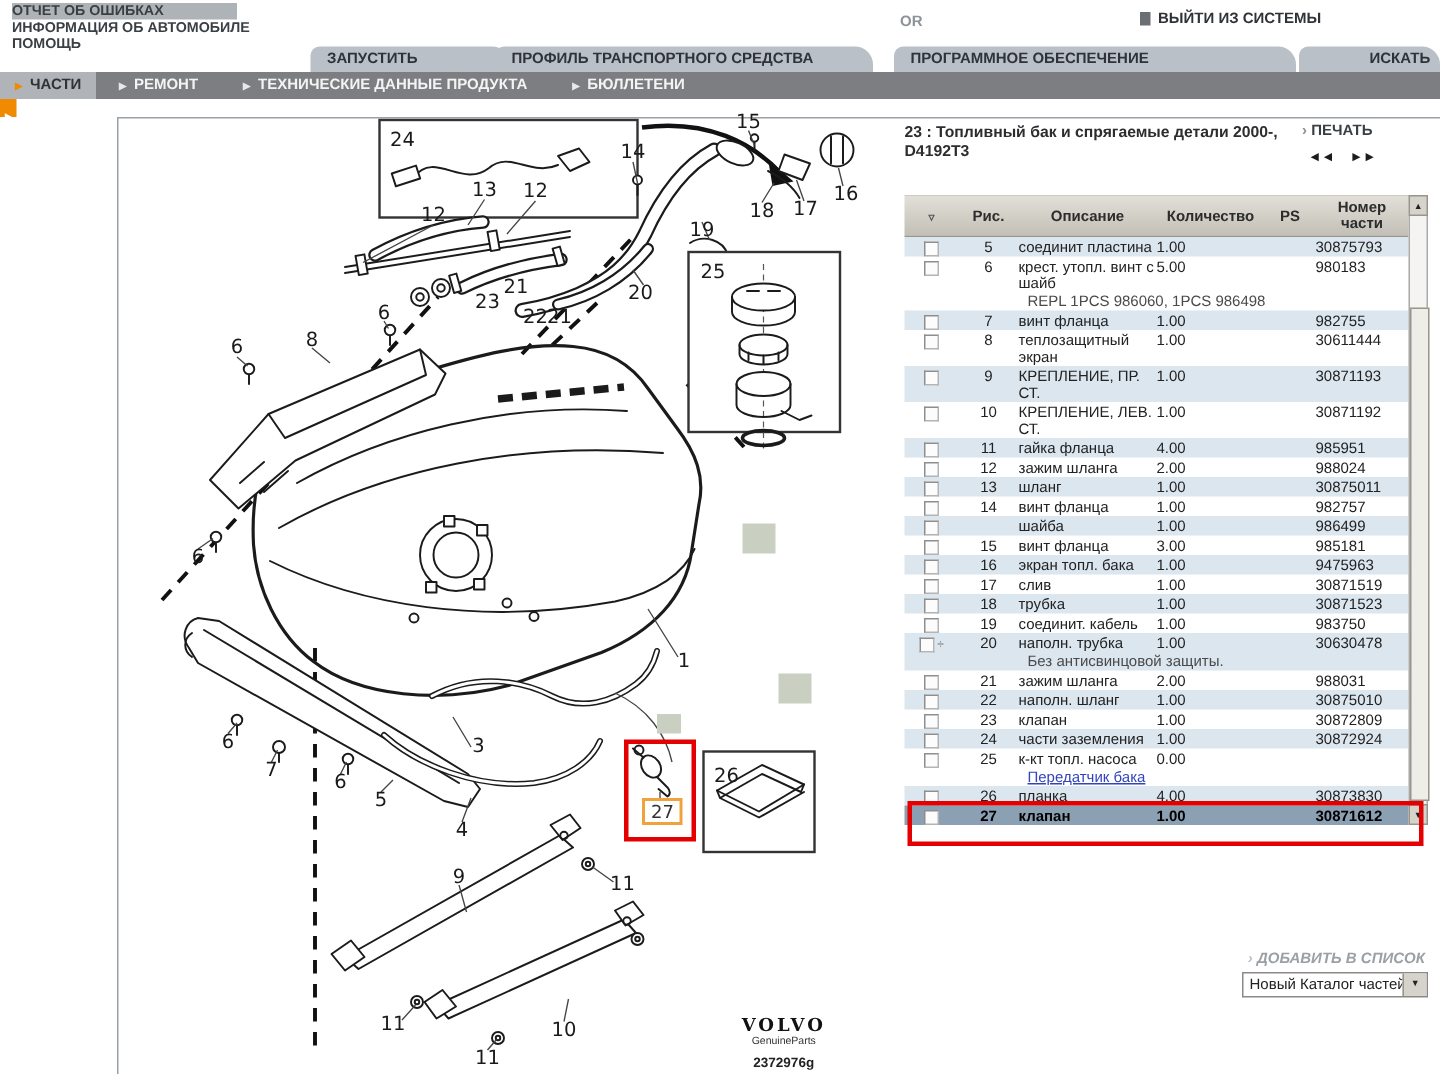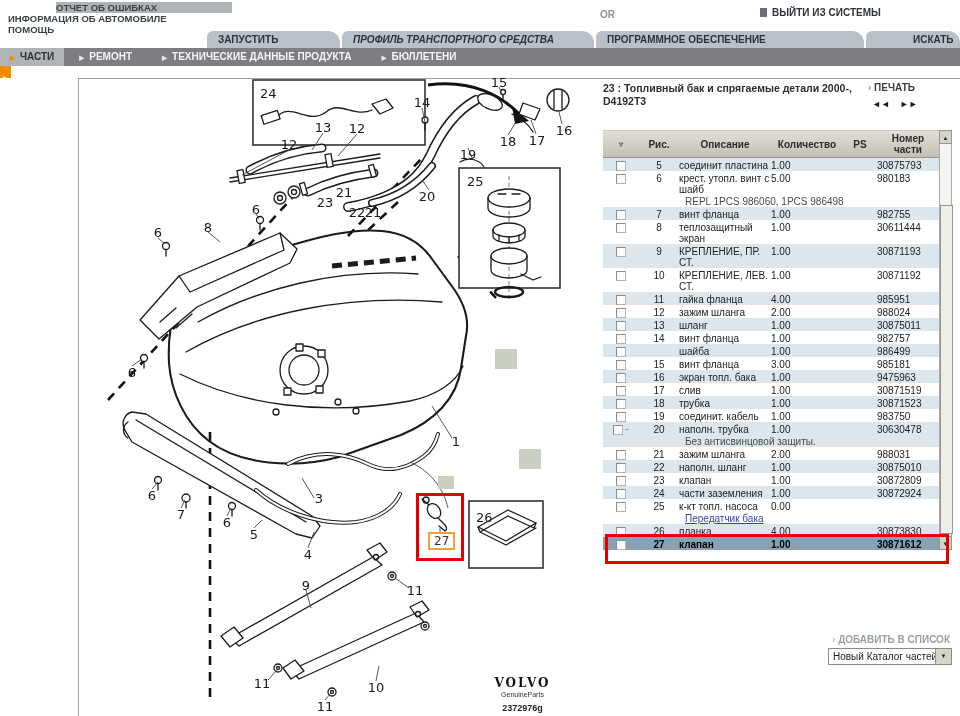--- a/index.html
+++ b/index.html
@@ -2,21 +2,21 @@
 <html><head>
 <meta charset="utf-8">
 <style>
   html,body{margin:0;padding:0;background:#fff;}
   .app{position:relative;width:960px;height:716px;background:#fff;overflow:hidden;
        font-family:"Liberation Sans",sans-serif;color:#222;}
 
   
   .hdr-links{position:absolute;left:8px;top:2px;font-weight:bold;font-size:9.5px;
              color:#3a3f44;line-height:11px;}
-  .hdr-links .hl1{display:inline-block;background:#aeb3b7;width:176px;margin-left:48px;}
+  .hdr-links .hl1{display:inline-block;background:#aeb3b7;width:150px;}
   .user-label{position:absolute;left:600px;top:9px;font-weight:bold;font-size:10px;color:#8e9398;}
   .logout{position:absolute;left:760px;top:7px;display:flex;align-items:center;gap:5px;
           font-weight:bold;font-size:10px;color:#2f3338;cursor:default;}
   .logout-ic{width:7px;height:9px;background:#6a6f74;}
 
   .tab{position:absolute;top:31px;height:17px;background:#b9c0c7;border-radius:6px 12px 0 0;
        font-weight:bold;font-size:10px;line-height:18px;padding-left:11px;color:#2f3338;
        box-sizing:border-box;white-space:nowrap;overflow:hidden;}
 
   .navbar{position:absolute;left:0;top:48px;width:960px;height:18px;background:#7c7e81;
@@ -95,21 +95,21 @@
           box-sizing:border-box;text-align:center;color:#222;}
   .sb-btn::before{font-size:6px;line-height:12px;}
   .sb-up{top:0;} .sb-up::before{content:"\25B2";}
   .sb-down{bottom:0;} .sb-down::before{content:"\25BC";}
   .sb-track{position:absolute;left:0;top:14px;bottom:14px;width:13px;background:#f5f4f1;
             border-left:1px solid #aaa;border-right:1px solid #aaa;box-sizing:border-box;}
   .sb-thumb{position:absolute;left:0;top:61px;bottom:2px;width:13px;background:#efede8;
             border:1px solid #98958c;box-sizing:border-box;}
 
   .addlist{position:absolute;left:740px;top:634px;width:210px;text-align:right;font-weight:bold;
-           font-size:10px;color:#9aa0a6;}
+           font-size:10px;color:#9aa0a6;font-style:italic;}
   .addlist::before{content:"\203A\00a0";color:#b9bfc5;}
   .dropdown{position:absolute;left:828px;top:648px;width:124px;height:17px;border:1px solid #8a8a8a;
             background:#fff;font-size:10px;display:flex;box-sizing:border-box;}
   .dd-text{flex:1;padding-left:4px;line-height:15px;white-space:nowrap;overflow:hidden;}
   .dd-btn{width:15px;background:#d6d3cb;border-left:1px solid #98958c;text-align:center;}
   .dd-btn::before{content:"\25BC";font-size:6px;line-height:15px;color:#222;}
 </style>
 </head>
 <body>
 
@@ -120,21 +120,21 @@
     <div>ИНФОРМАЦИЯ ОБ АВТОМОБИЛЕ</div>
     <div>ПОМОЩЬ</div>
   </div>
   <div class="user-label">OR</div>
   <div class="logout">
     <span class="logout-ic"></span>
     <span>ВЫЙТИ ИЗ СИСТЕМЫ</span>
   </div>
 
   <div class="tab" style="left:207px;width:133px;">ЗАПУСТИТЬ</div>
-  <div class="tab" style="left:342px;width:252px;font-style:italic;">ПРОФИЛЬ ТРАНСПОРТНОГО СРЕДСТВА</div>
+  <div class="tab" style="left:330px;width:252px;">ПРОФИЛЬ ТРАНСПОРТНОГО СРЕДСТВА</div>
   <div class="tab" style="left:596px;width:268px;">ПРОГРАММНОЕ ОБЕСПЕЧЕНИЕ</div>
   <div class="tab" style="left:866px;width:94px;padding-left:47px;">ИСКАТЬ</div>
 
   <div class="navbar">
     <div class="nav-item active">
       <span class="arr"></span>
       <span>ЧАСТИ</span>
     </div>
     <div class="nav-item">
       <span class="arr"></span>

